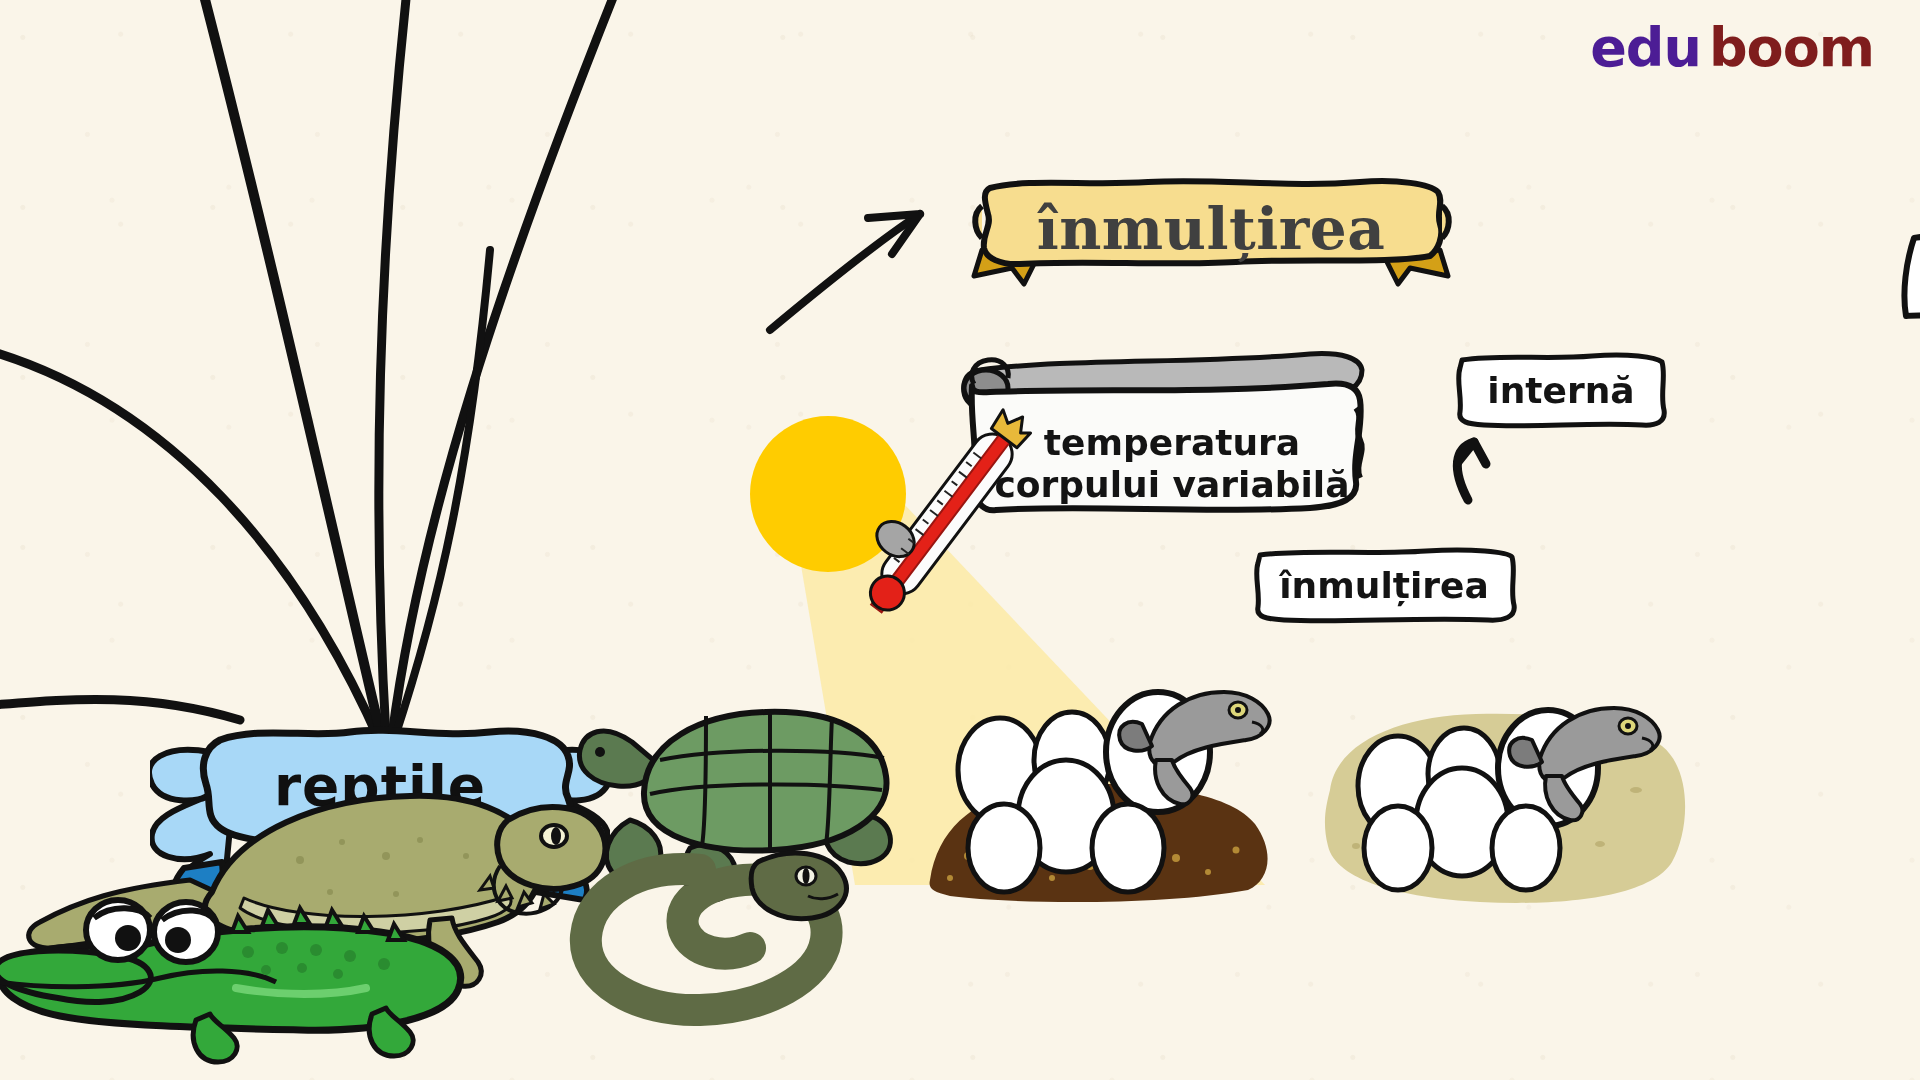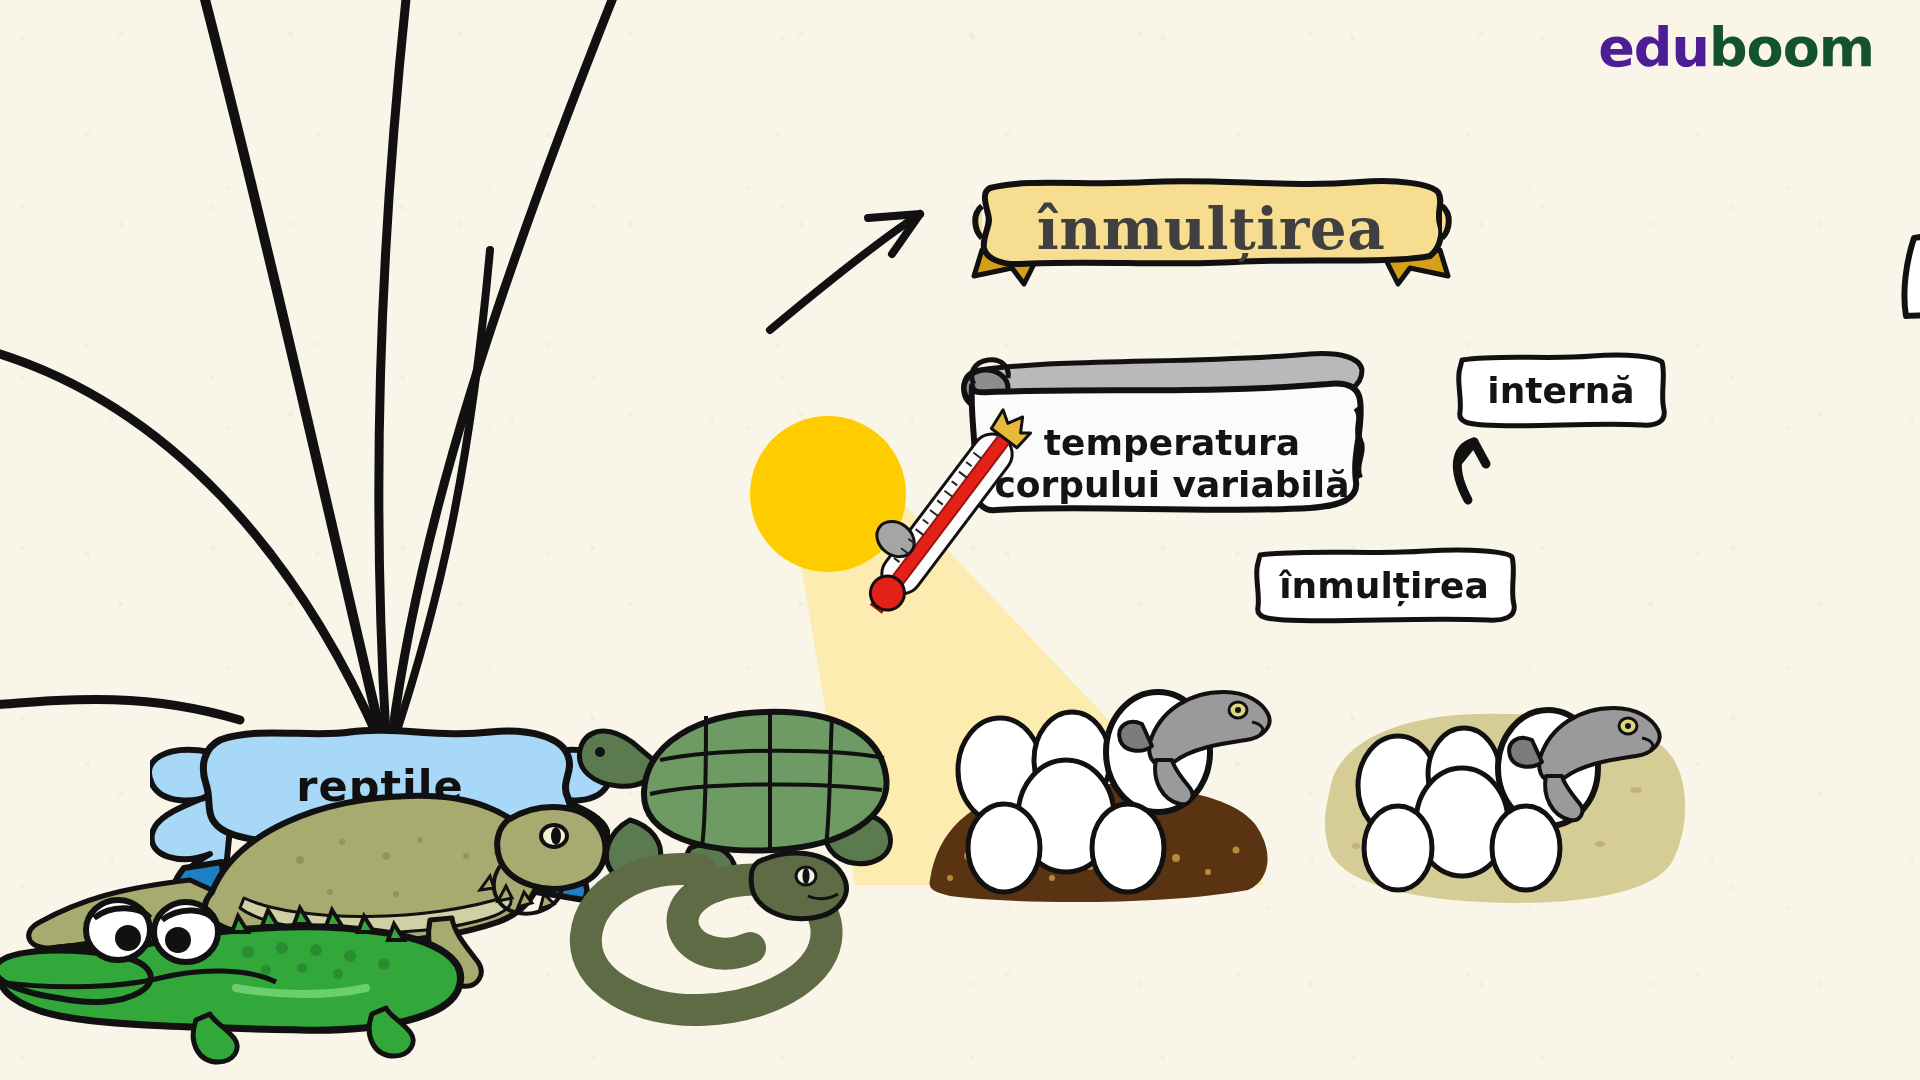--- a/index.html
+++ b/index.html
@@ -32,21 +32,21 @@
 
   
   #logo {
     position: absolute; right: 46px; top: 16px;
     font-family: "DejaVu Sans", sans-serif;
     font-size: 54px; font-weight: bold;
     letter-spacing: -1px;
     white-space: nowrap;
   }
   #logo .edu  { color: #4c1d95; }
-  #logo .boom { color: #14532d; }
+  #logo .boom { color: #7f1d1d; margin-left: 8px; }
 
   
   #title-banner {
     position: absolute; left: 968px; top: 172px;
     width: 486px; height: 120px;
   }
   #title-banner .label {
     position: absolute; left: 0; top: 0; width: 486px; height: 120px;
     display: flex; align-items: center; justify-content: center;
     font-family: "DejaVu Serif", serif;
@@ -77,21 +77,21 @@
   #box-fecundatia{ left: 1250px; top: 543px;  width: 268px; height: 84px; }
   #box-fecundatia .label{ font-size: 36px; }
   #box-offscreen { left: 1884px; top: 232px;  width: 80px;  height: 92px; }
 
   
   #reptile-banner { position: absolute; left: 150px; top: 708px; width: 460px; height: 200px; }
   #reptile-banner .label {
     position: absolute; left: 60px; top: 36px; width: 340px; height: 84px;
     display: flex; align-items: center; justify-content: center;
     font-family: "DejaVu Sans", sans-serif;
-    font-weight: bold; font-size: 43px; color: #101010;
+    font-weight: bold; font-size: 55px; color: #101010;
     letter-spacing: 1px;
   }
 </style>
 </head>
 <body>
 
 <div id="stage">
   <div id="paper-grain"></div>
 
   <svg class="layer" viewBox="0 0 1920 1080" width="1920" height="1080">

